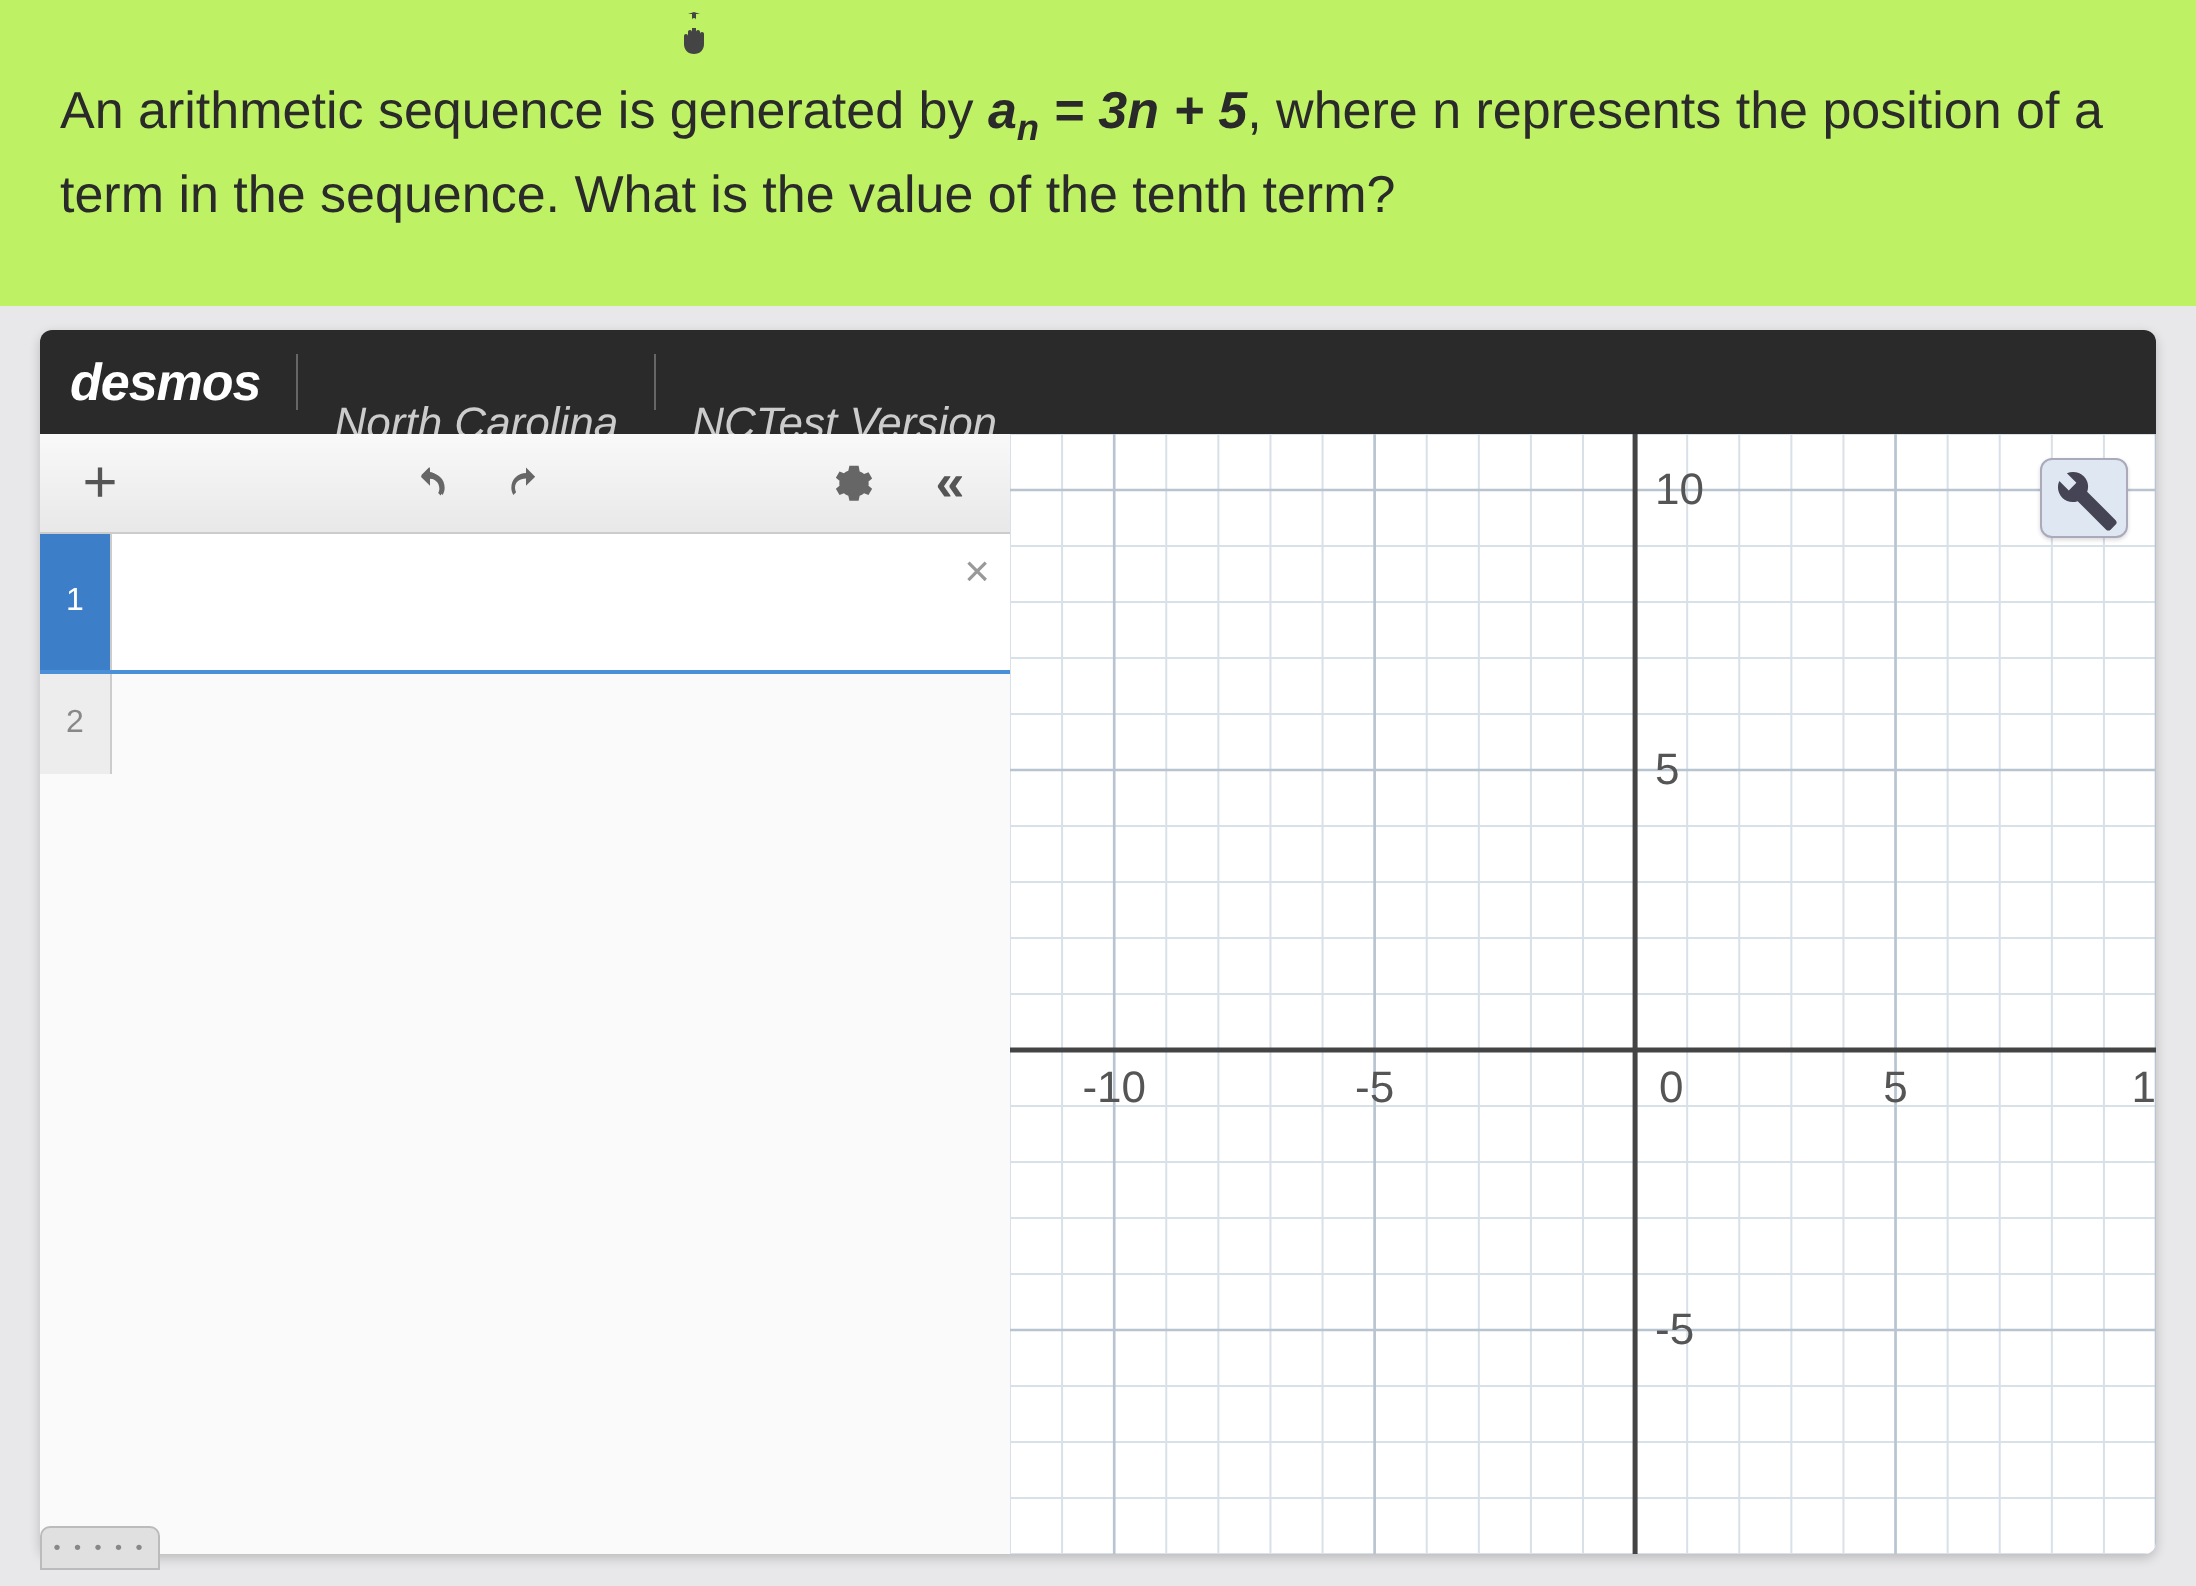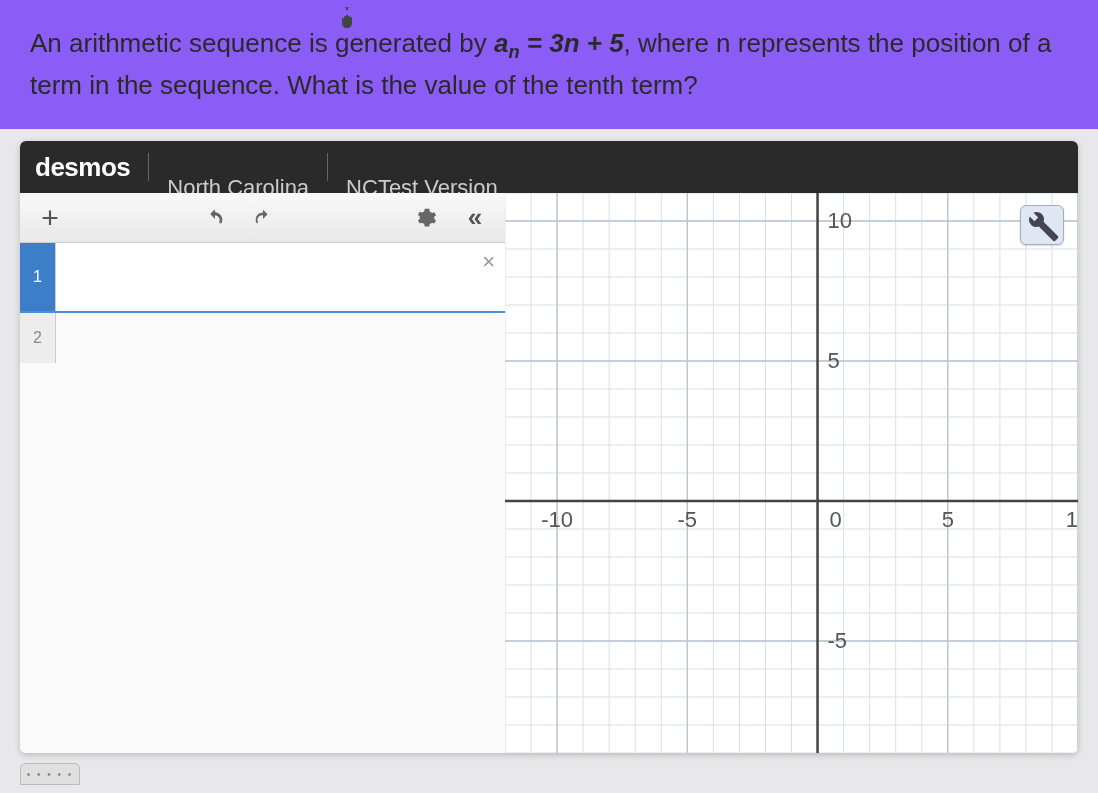--- a/index.html
+++ b/index.html
@@ -5,22 +5,22 @@
   * { margin: 0; padding: 0; box-sizing: border-box; }
   body {
     font-family: Arial, sans-serif;
     background: #e8e8ea;
     width: 1098px;
     height: 793px;
     overflow: hidden;
     position: relative;
   }
   .question-area {
-    background: #8b5cf6;
-    padding: 24px 30px;
+    background: #bef264;
+    padding: 36px 30px;
     font-size: 26px;
     color: #2a2a2a;
     line-height: 1.5;
   }
   .question-area .formula {
     font-style: italic;
     font-weight: bold;
   }
   .question-area .sub {
     font-style: italic;
@@ -42,20 +42,21 @@
     box-shadow: 0 2px 6px rgba(0,0,0,0.2);
   }
   .title-bar {
     background: #2a2a2a;
     color: #fff;
     display: flex;
     align-items: center;
     height: 52px;
     padding: 0 15px;
     font-size: 22px;
+    font-style: italic;
   }
   .brand {
     font-weight: bold;
     font-size: 26px;
     color: #fff;
     letter-spacing: -0.5px;
   }
   .divider {
     width: 1px;
     height: 28px;

